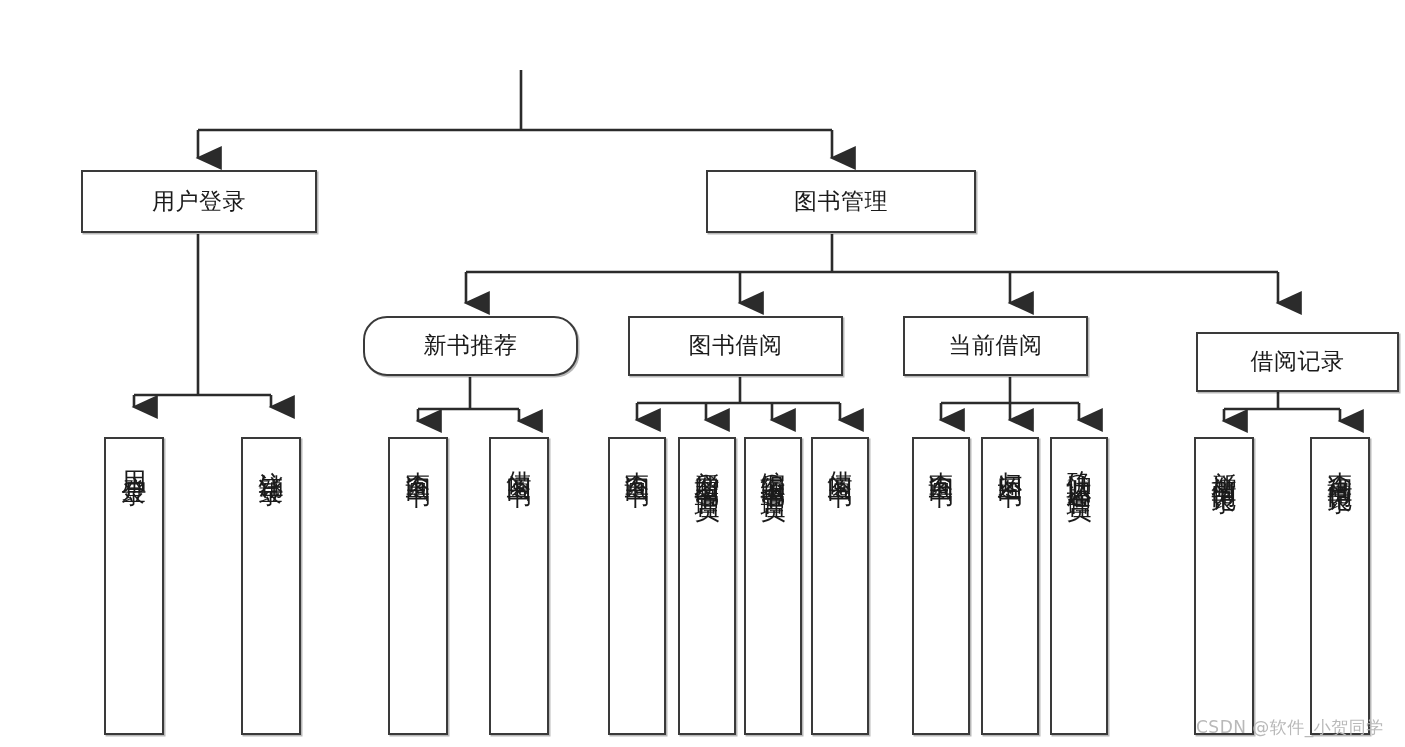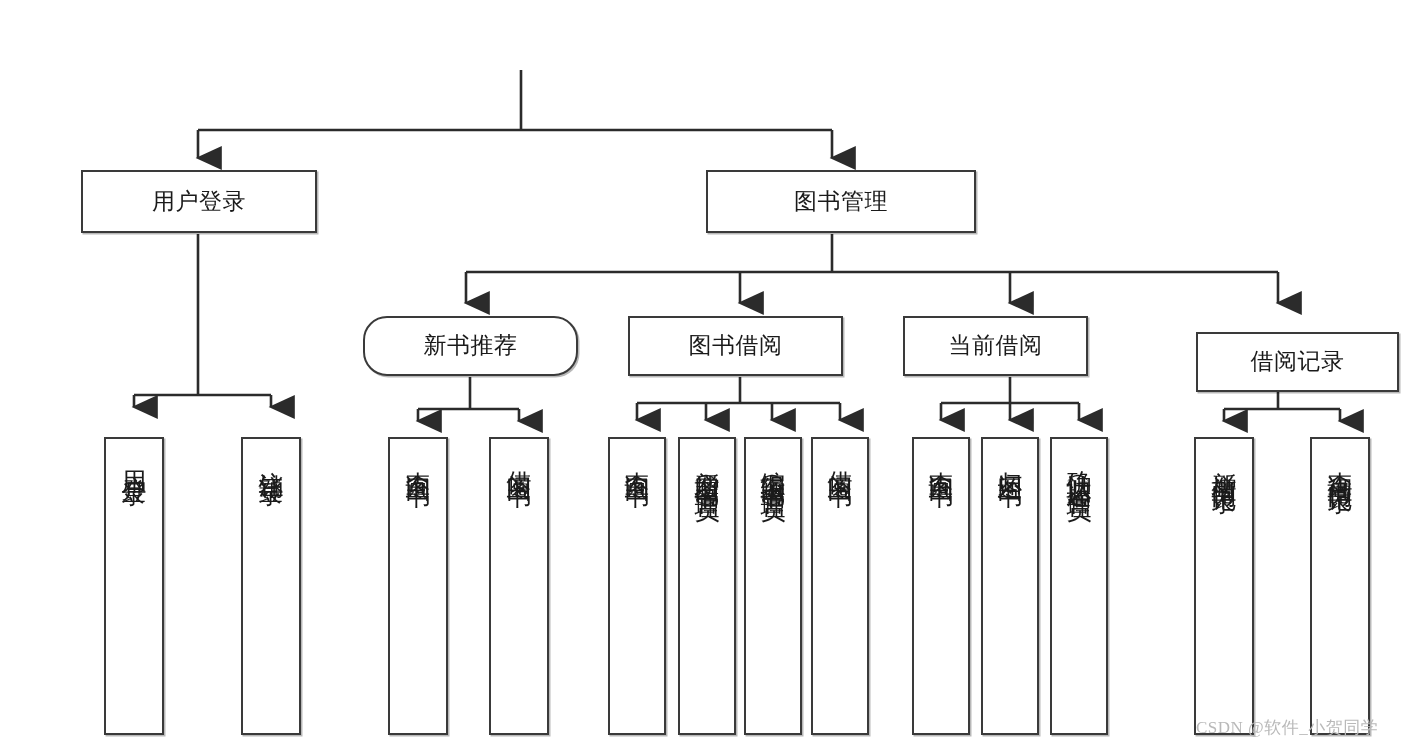--- a/index.html
+++ b/index.html
@@ -189,15 +189,15 @@
     <span class="lbl">确认归还（管理员）</span>
   </div>
 
   <div class="node vert" style="left:1194px; top:437px; width:60px; height:298px;">
     <span class="lbl">新增借阅记录</span>
   </div>
   <div class="node vert" style="left:1310px; top:437px; width:60px; height:298px;">
     <span class="lbl">查询借阅记录</span>
   </div>
 
-  <div class="watermark" style="left:1196px; top:716px;font-family:Liberation Serif, serif;">CSDN @软件_小贺同学</div>
+  <div class="watermark" style="left:1196px; top:716px;">CSDN @软件_小贺同学</div>
 
 </div>
 
 </body></html>

